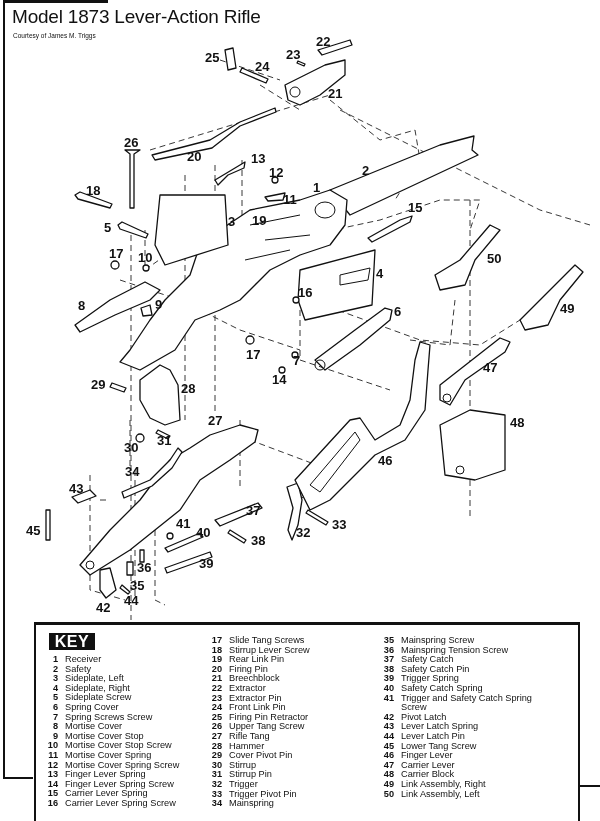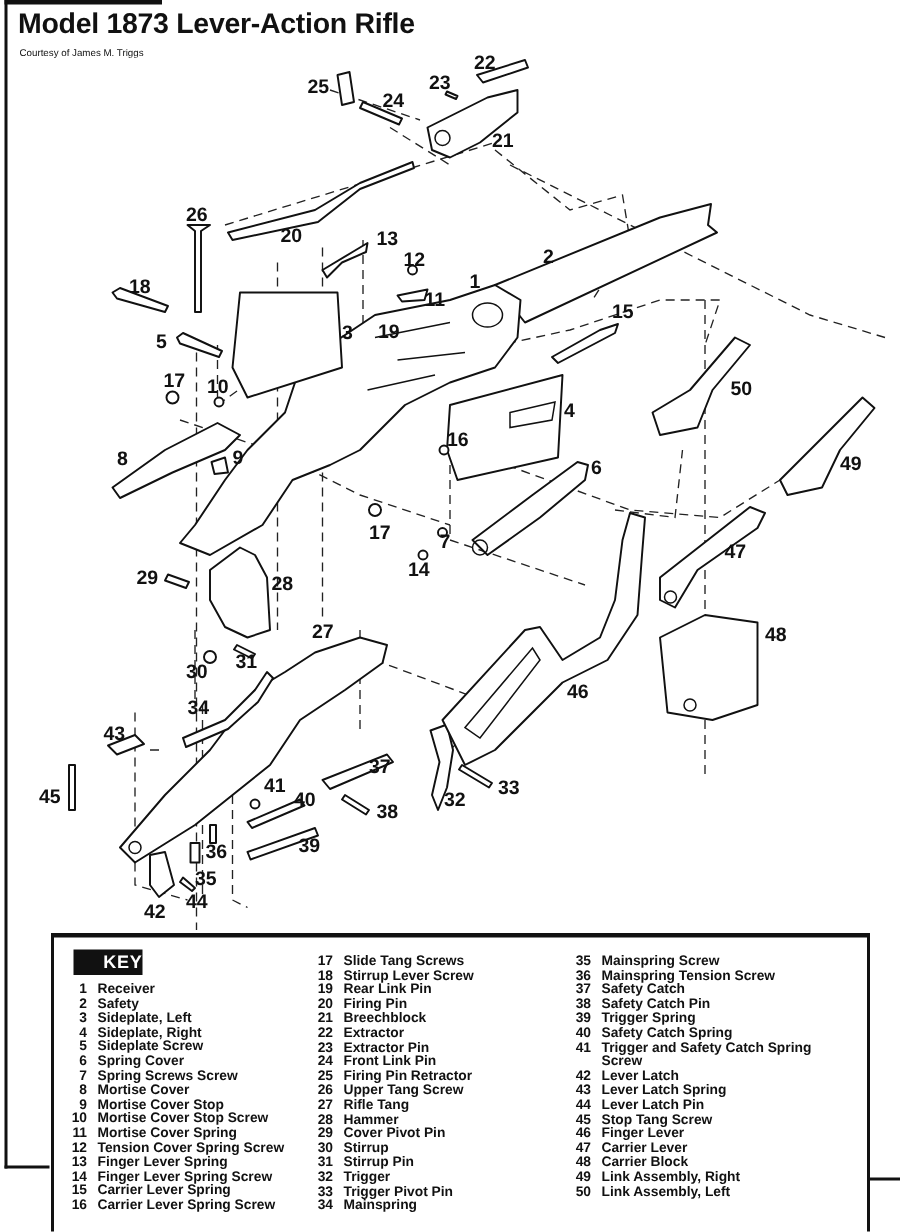--- a/index.html
+++ b/index.html
@@ -2,36 +2,36 @@
 <html><head>
 <meta charset="utf-8">
 <style>
   html, body { margin: 0; padding: 0; background: #ffffff; }
   body { width: 600px; height: 821px; position: relative; overflow: hidden;
          font-family: "Liberation Sans", sans-serif; color: #111; }
   .frame-left { position: absolute; left: 3px; top: 0; width: 2px; height: 779px; background: #111; }
   .frame-top { position: absolute; left: 3px; top: 0; width: 105px; height: 3px; background: #111; }
   .frame-bottom-left { position: absolute; left: 3px; top: 777px; width: 30px; height: 2px; background: #111; }
   .frame-right-stub { position: absolute; left: 578px; top: 785px; width: 22px; height: 2px; background: #111; }
-  .title { position: absolute; left: 12px; top: 6px; font-size: 19px; font-weight: bold;
+  .title { position: absolute; left: 12px; top: 6px; font-size: 19px; font-weight: normal;
            letter-spacing: -0.2px; white-space: nowrap; text-align: right; }
   .credit { position: absolute; left: 13px; top: 32px; font-size: 6.5px; white-space: nowrap; }
   svg.diagram { position: absolute; left: 0; top: 0; }
   .lbl { font-family: "Liberation Sans", sans-serif; font-size: 13px; font-weight: bold; fill: #111; }
   .part { fill: #fff; stroke: #111; stroke-width: 1.3; stroke-linejoin: round; }
   .thin { fill: none; stroke: #111; stroke-width: 1; }
   .dash { fill: none; stroke: #222; stroke-width: 0.9; stroke-dasharray: 6 4; }
   .key-box { position: absolute; left: 34px; top: 622px; width: 546px; height: 199px;
              border-top: 3px solid #111; border-left: 2px solid #111; border-right: 2px solid #111; box-sizing: border-box; }
   .key-badge { position: absolute; left: 49px; top: 633px; width: 46px; height: 17px; background: #111;
-               color: #fff; font-weight: bold; font-size: 12px; line-height: 17px; text-align: right; letter-spacing: 0.5px; }
+               color: #fff; font-weight: bold; font-size: 16px; line-height: 17px; text-align: center; letter-spacing: 0.5px; }
   .key-col { position: absolute; margin: 0; padding: 0; list-style: none; font-size: 9.2px; line-height: 9.6px; }
   .key-col li { white-space: nowrap; display: flex; }
   .key-col .num { display: inline-block; width: 17px; text-align: right; font-weight: bold; margin-right: 7px; flex: none; }
-  .key-col .name { display: inline-block; font-weight: bold; }
+  .key-col .name { display: inline-block; }
   .col1 { left: 41px; top: 655px; }
   .col2 { left: 205px; top: 636px; }
   .col3 { left: 377px; top: 636px; }
 </style>
 </head>
 <body>
 
 <div class="frame-left"></div>
 <div class="frame-top"></div>
 <div class="frame-bottom-left"></div>
@@ -256,21 +256,21 @@
     <li>
       <span class="num">10</span>
       <span class="name">Mortise Cover Stop Screw</span>
     </li>
     <li>
       <span class="num">11</span>
       <span class="name">Mortise Cover Spring</span>
     </li>
     <li>
       <span class="num">12</span>
-      <span class="name">Tension Cover Spring Screw</span>
+      <span class="name">Mortise Cover Spring Screw</span>
     </li>
     <li>
       <span class="num">13</span>
       <span class="name">Finger Lever Spring</span>
     </li>
     <li>
       <span class="num">14</span>
       <span class="name">Finger Lever Spring Screw</span>
     </li>
     <li>
@@ -384,33 +384,33 @@
     <li>
       <span class="num">41</span>
       <span class="name">Trigger and Safety Catch Spring</span>
     </li>
     <li>
       <span class="num"></span>
       <span class="name">Screw</span>
     </li>
     <li>
       <span class="num">42</span>
-      <span class="name">Lever Latch</span>
+      <span class="name">Pivot Latch</span>
     </li>
     <li>
       <span class="num">43</span>
       <span class="name">Lever Latch Spring</span>
     </li>
     <li>
       <span class="num">44</span>
       <span class="name">Lever Latch Pin</span>
     </li>
     <li>
       <span class="num">45</span>
-      <span class="name">Stop Tang Screw</span>
+      <span class="name">Lower Tang Screw</span>
     </li>
     <li>
       <span class="num">46</span>
       <span class="name">Finger Lever</span>
     </li>
     <li>
       <span class="num">47</span>
       <span class="name">Carrier Lever</span>
     </li>
     <li>

